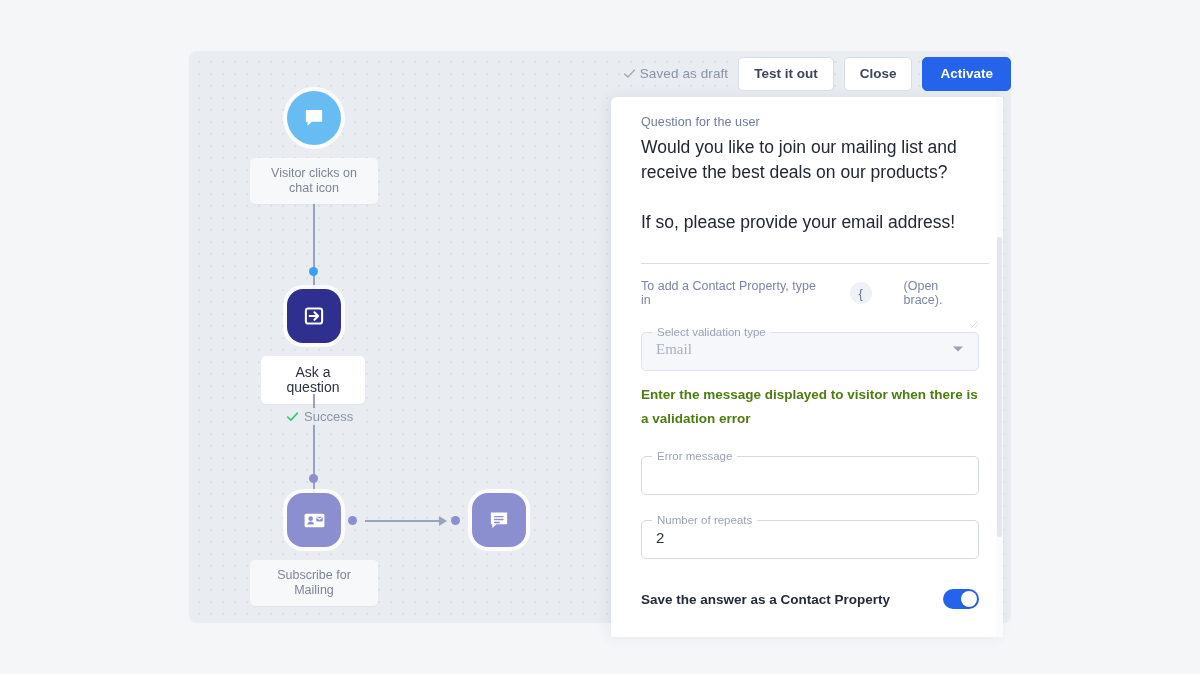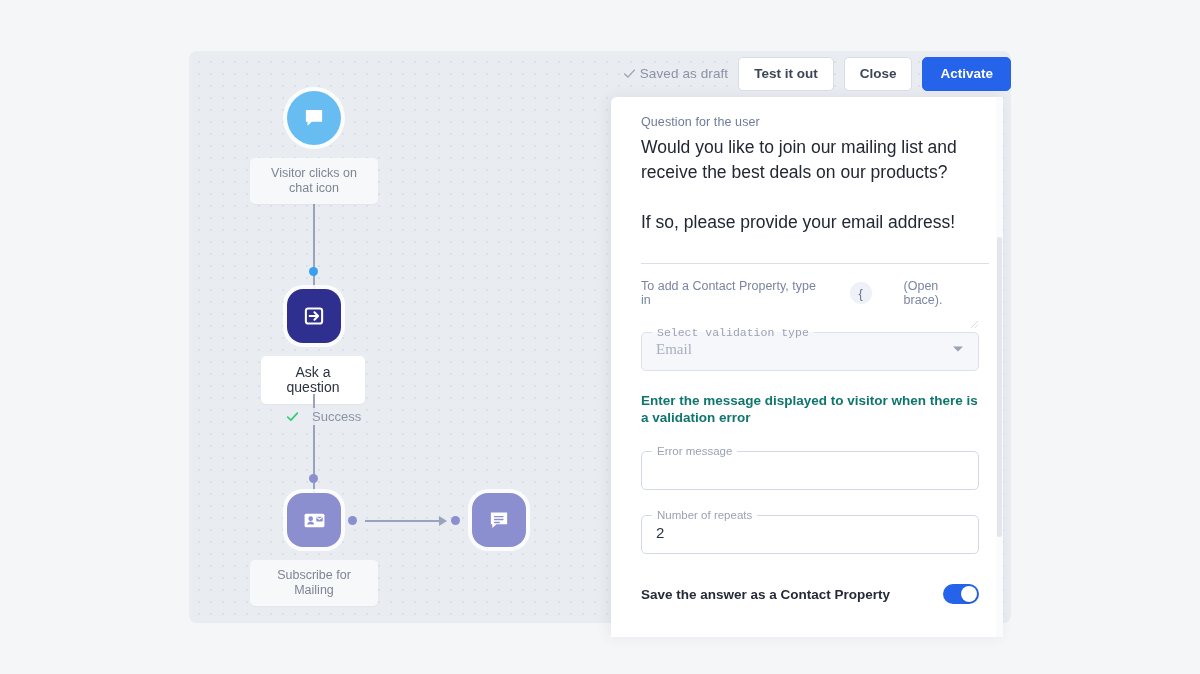--- a/index.html
+++ b/index.html
@@ -93,21 +93,21 @@
     border-top: 8px solid #9aa3bd;
   }
   .arrow-head.right {
     border-top: 5.5px solid transparent;
     border-bottom: 5.5px solid transparent;
     border-left: 8px solid #9aa3bd;
     border-right: 0;
   }
   .success-tag {
     position: absolute;
-    display: flex; align-items: center; gap: 13px;
+    display: flex; align-items: center; gap: 5px;
     font-size: 13px; color: #8b93a4;
     background: rgba(233,236,241,.9);
     padding: 1px 4px;
   }
 
   
   .panel {
     position: absolute;
     left: 611px; top: 97px;
     width: 392px; height: 540px;
@@ -167,31 +167,31 @@
     font-size: 11.5px;
     color: #9aa2b4;
     line-height: 1;
   }
   .outlined .value {
     position: absolute; left: 15px; top: 50%; transform: translateY(-48%);
     font-size: 15px; color: #2b3240;
   }
   .outlined.disabled > fieldset { background:#f6f7fa; border-color:#dde2ea; }
   .outlined.disabled .value { color:#a8b0c0;font-family:Liberation Serif, serif; }
-  .h-select > fieldset { height: 44px; font-family: Liberation Mono, monospace; }
+  .h-select > fieldset { height: 44px; }
   .h-input  > fieldset { height: 44px; }
   .caret {
     position:absolute; right: 16px; top: 50%; transform: translateY(-50%);
     width:0;height:0;border-left:5px solid transparent;border-right:5px solid transparent;
     border-top:5px solid #9aa2b4;
   }
 
   .section-note {
-    margin-top: 21px;
-    font-size: 13.5px; font-weight: 700; color:#0f766e; line-height:17px;
+    margin-top: 12px;
+    font-size: 13.5px; font-weight: 700; color:#4d7c0f; line-height:24px;
   }
 
   .toggle-row {
     display:flex; align-items:center; justify-content:space-between;
     margin-top: 30px;
   }
   .toggle-label { font-size:13.5px; font-weight:700; color:#242b38; }
   .switch {
     width: 36px; height: 20px; border-radius: 10px; background:#2563eb;
     position: relative; cursor:pointer; flex: none;

